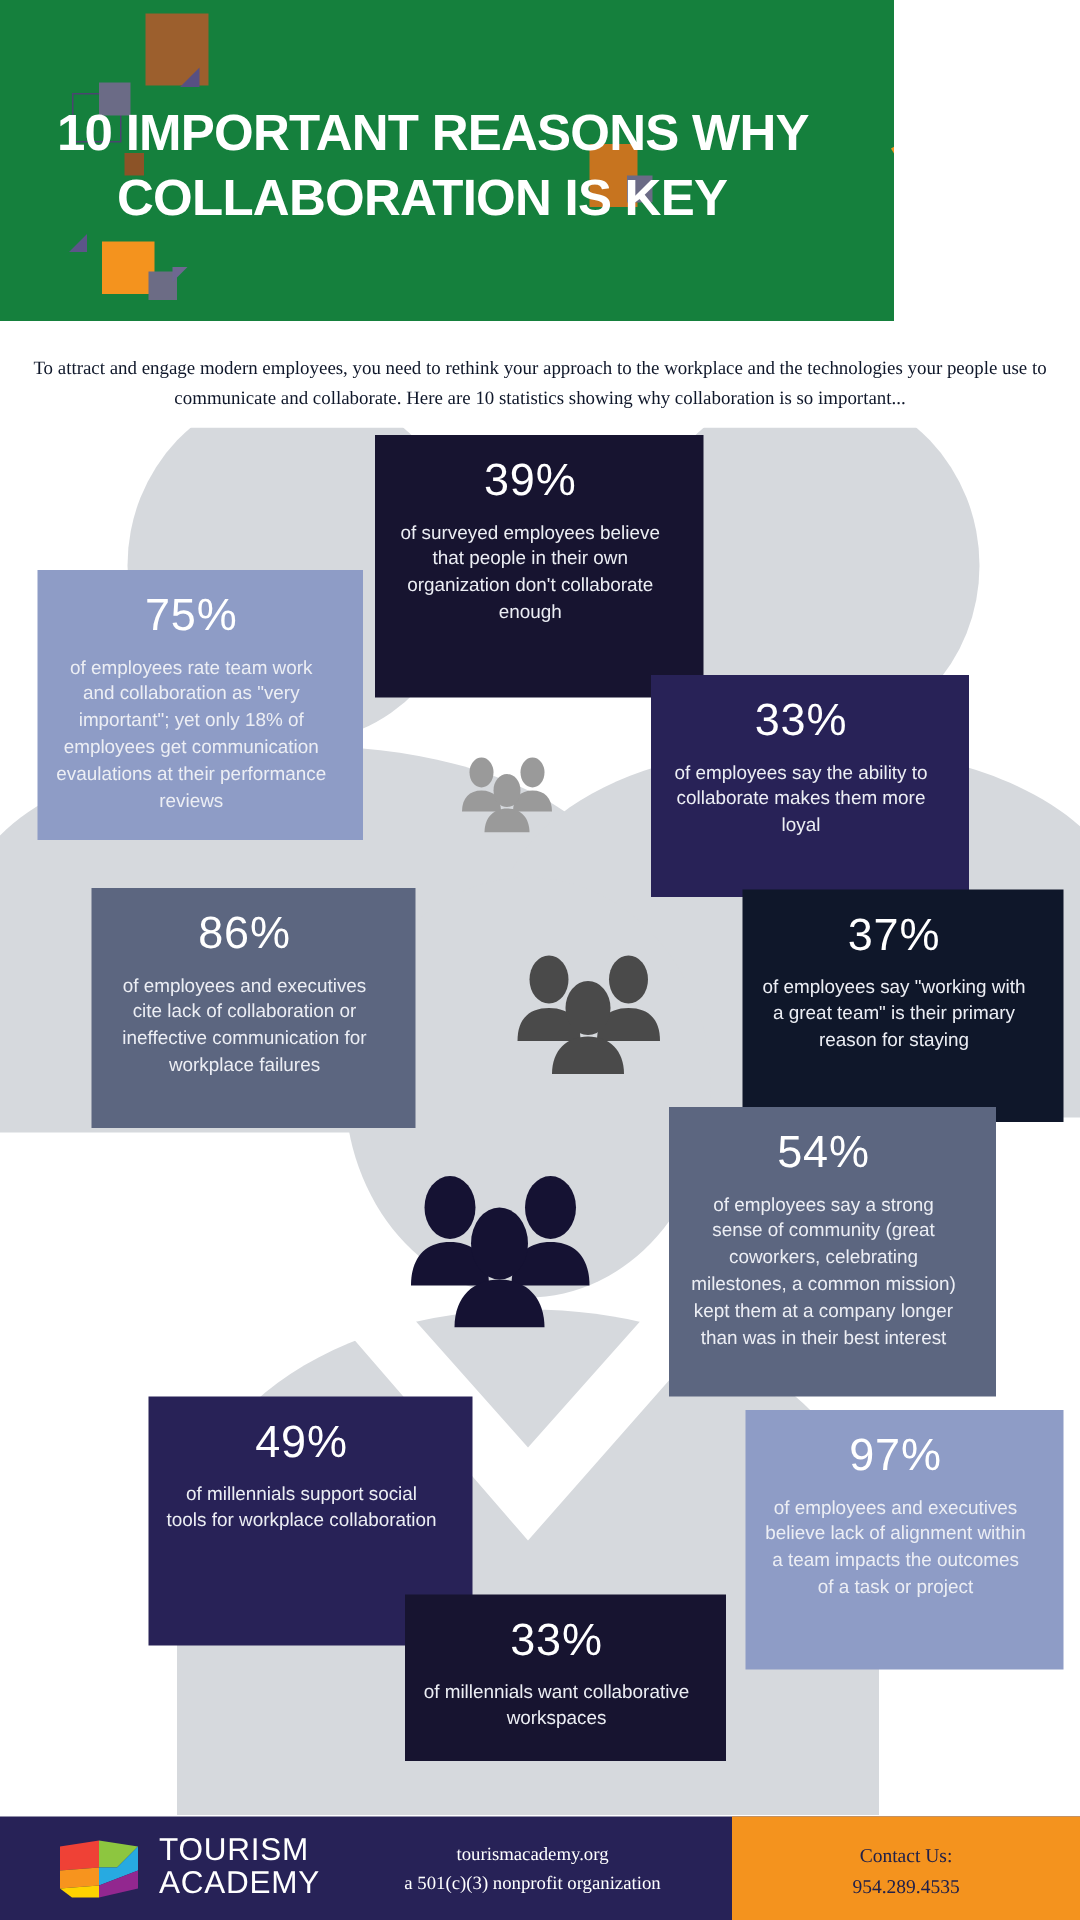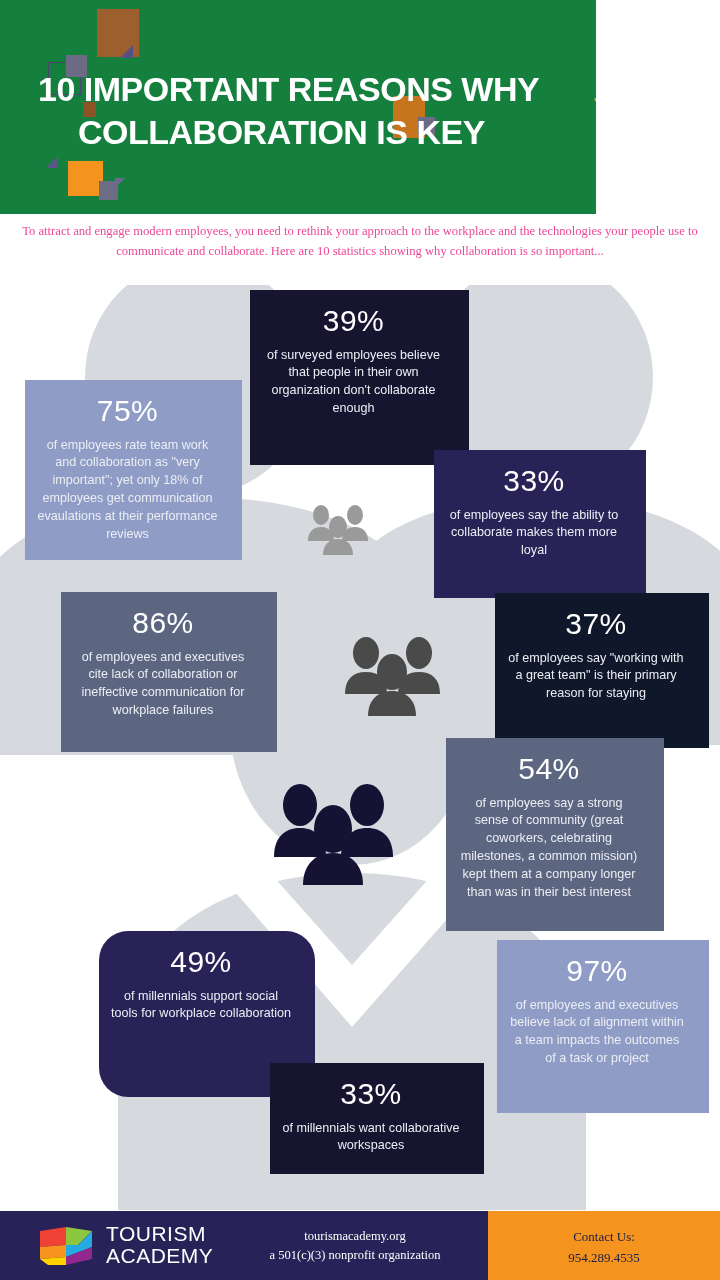--- a/index.html
+++ b/index.html
@@ -37,22 +37,22 @@
     color:#ffffff; font-weight:bold; font-size:34px; line-height:1.25;
     letter-spacing:-0.5px; text-transform:uppercase;
     font-family:"Liberation Sans", sans-serif;
   }
   .title .l2 { display:block; padding-left:40px; }
 
   .handshake { position:absolute; left:588px; top:82px; width:120px; height:72px; }
 
   
   .intro {
-    position:absolute; left:12px; top:222px; width:696px;
-    text-align:center; color:#ec4899; font-size:12.6px; line-height:1.55;
+    position:absolute; left:12px; top:236px; width:696px;
+    text-align:center; color:#0f172a; font-size:12.6px; line-height:1.55;
     font-family:"Liberation Serif", serif;
   }
 
   
   .bg-art { position:absolute; left:0; top:285px; width:720px; height:925px; overflow:hidden; }
 
   
   .people { position:absolute; }
 
   
@@ -203,21 +203,21 @@
     <span class="pct">37%</span>
     <span class="txt">of employees say "working with a great team" is their primary reason for staying</span>
   </div>
 
   <div class="card" style="left:446px; top:738px; width:218px; min-height:193px; background:#5c6680;">
     <span class="pct">54%</span>
     <span class="txt">of employees say a strong sense of community (great coworkers, celebrating milestones, a common mission) kept them at a company longer than was in their best interest</span>
   </div>
 
 
-  <div class="card" style="left:99px; top:931px; width:216px; min-height:166px; background:#282257;border-radius:29px;">
+  <div class="card" style="left:99px; top:931px; width:216px; min-height:166px; background:#282257;">
     <span class="pct">49%</span>
     <span class="txt">of millennials support social tools for workplace collaboration</span>
   </div>
 
   <div class="card" style="left:497px; top:940px; width:212px; min-height:173px; background:#8e9cc6;">
     <span class="pct">97%</span>
     <span class="txt">of employees and executives believe lack of alignment within a team impacts the outcomes of a task or project</span>
   </div>
 
   <div class="card" style="left:270px; top:1063px; width:214px; min-height:111px; background:#171430;">

